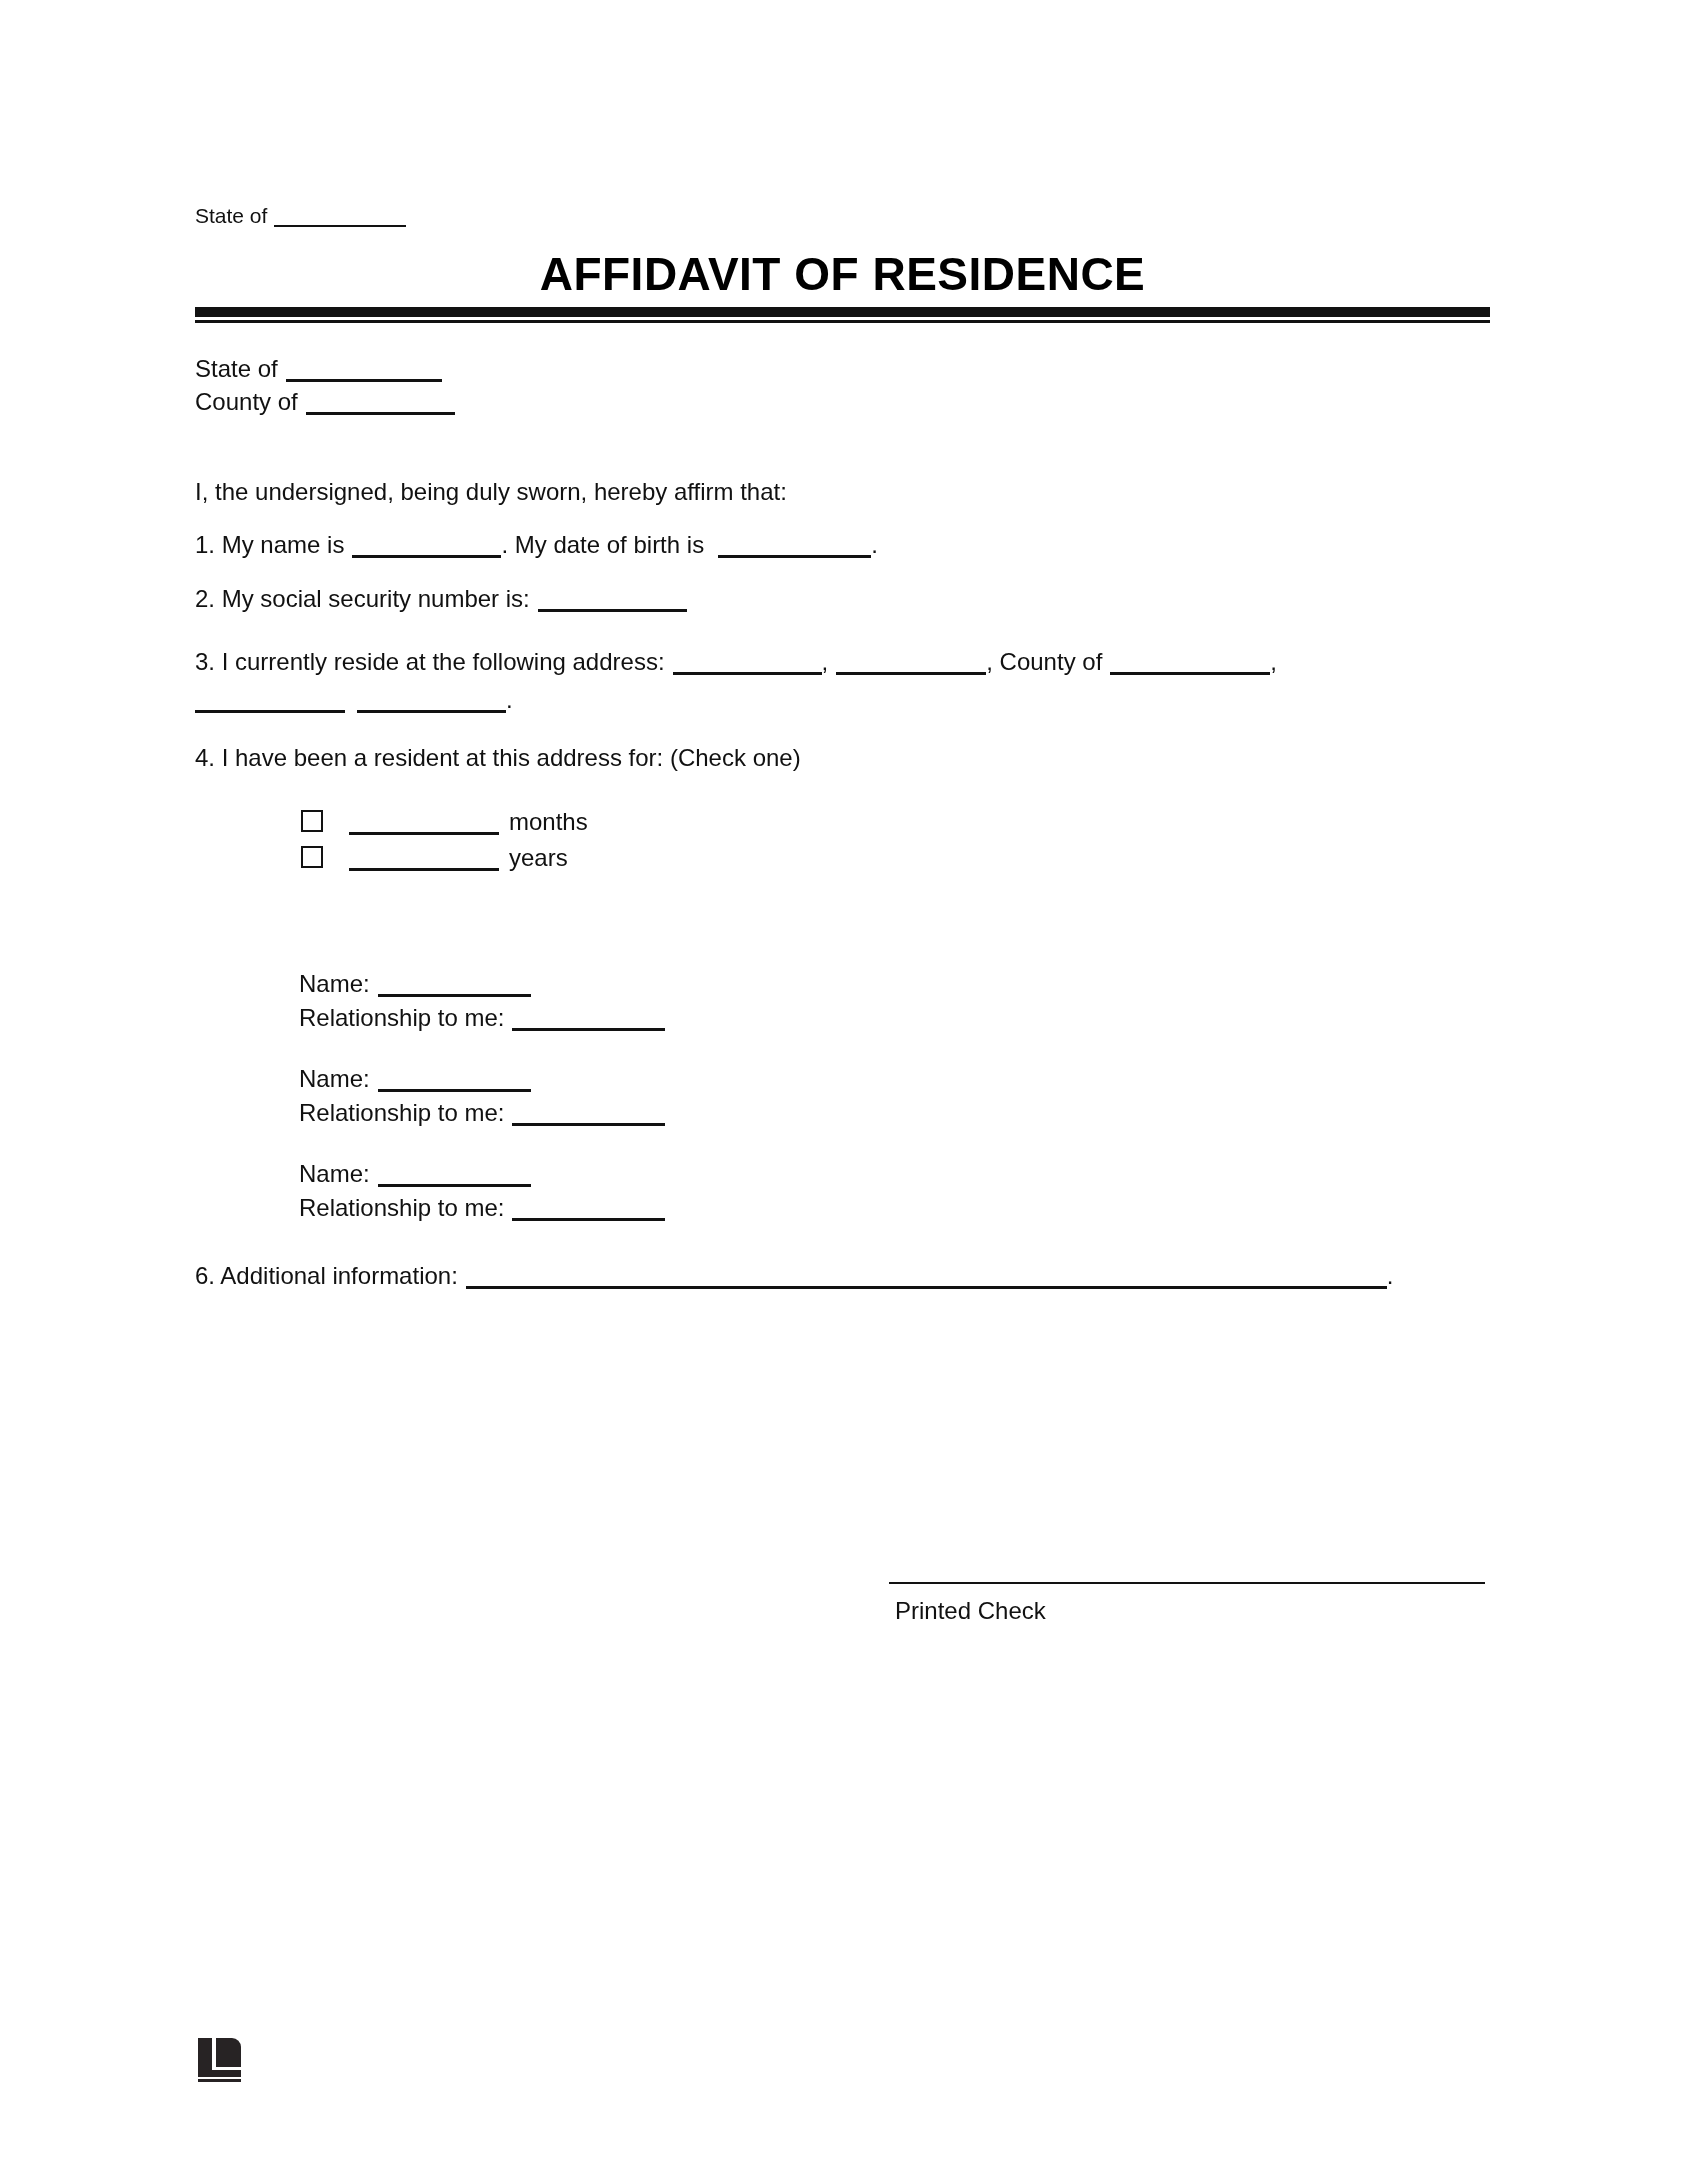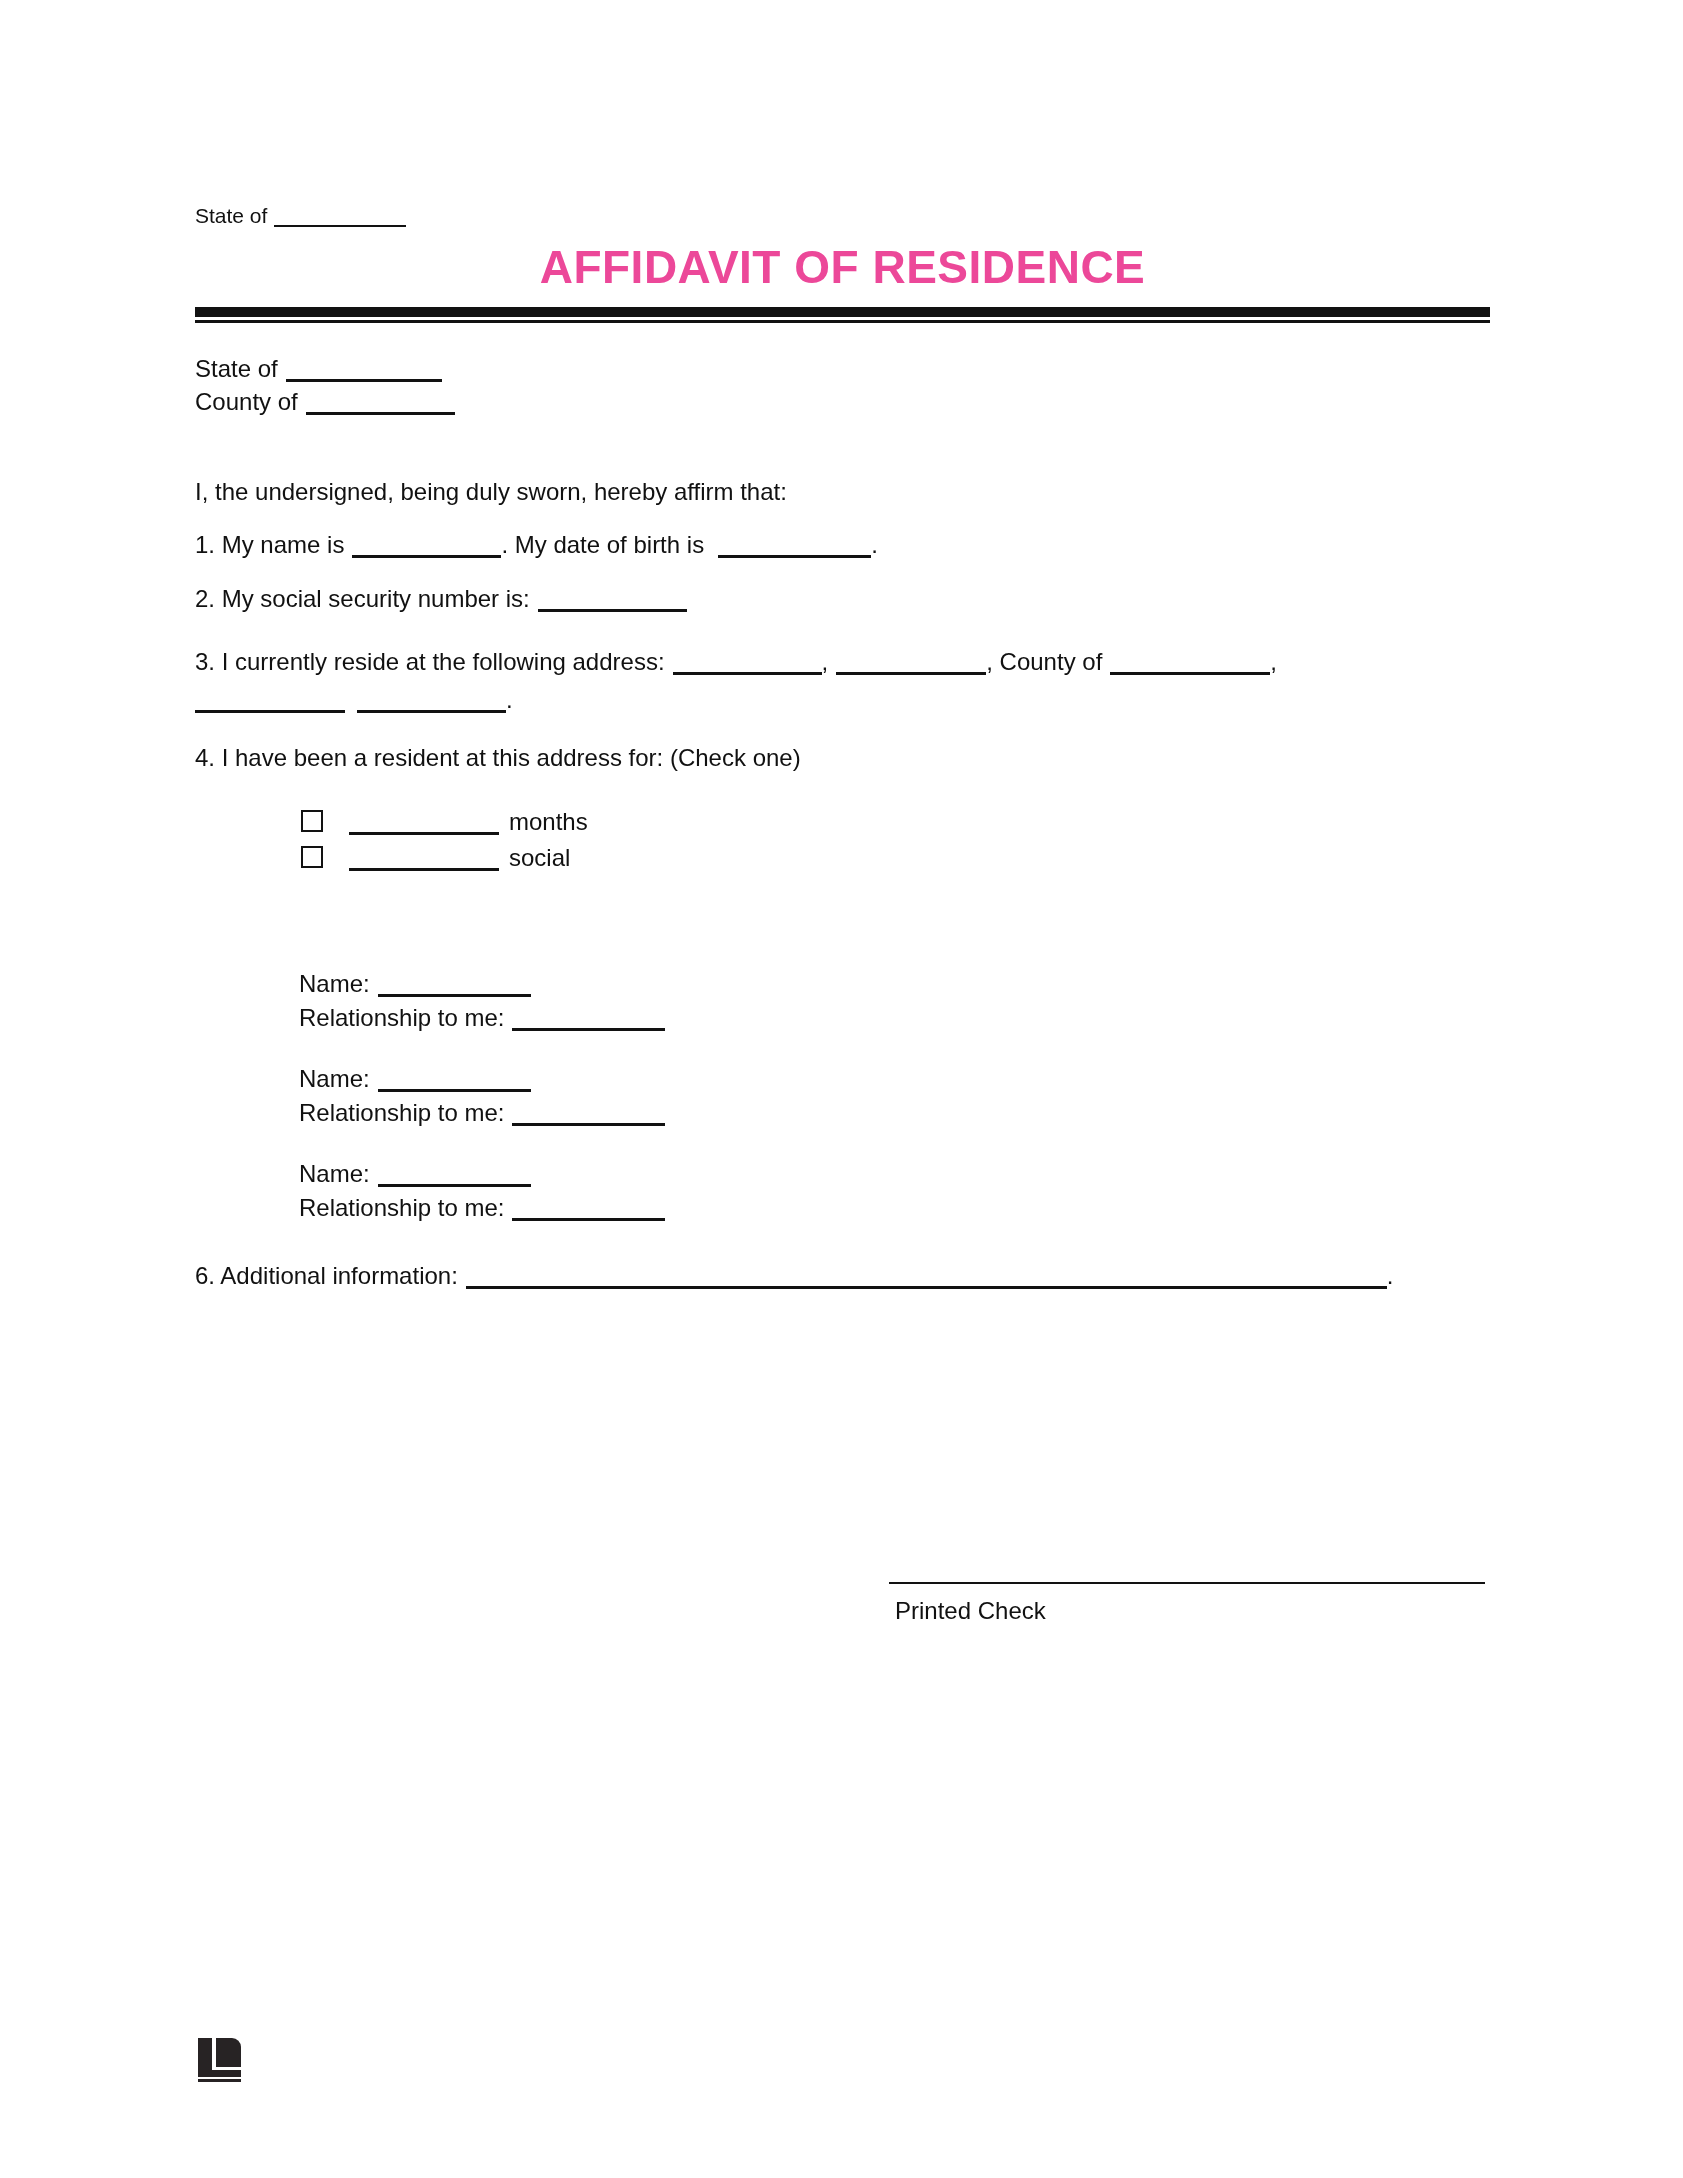--- a/index.html
+++ b/index.html
@@ -12,23 +12,23 @@
     overflow:hidden;
   }
   
   .corner-line{
     position:absolute;left:195px;top:202px;
     font-size:21px;line-height:27px;white-space:nowrap;
   }
   .corner-line .blank{border-bottom-width:2px;margin-left:7px;vertical-align:-4px;}
   
   .doc-title{
-    position:absolute;left:195px;top:242px;width:1295px;
+    position:absolute;left:195px;top:249px;width:1295px;
     text-align:center;font-size:46px;line-height:51px;font-weight:bold;
-    letter-spacing:0.5px;white-space:nowrap;color:#ec4899;
+    letter-spacing:0.5px;white-space:nowrap;color:#000000;
   }
   
   .title-rule{position:absolute;left:195px;top:307px;width:1295px;}
   .title-rule .bar-thick{height:10px;background:#121212;}
   .title-rule .bar-thin{height:3px;background:#121212;margin-top:3px;}
   
   .line{
     position:absolute;left:195px;
     font-size:24px;line-height:30px;white-space:nowrap;
   }
@@ -79,21 +79,21 @@
 
   <div class="line" style="top:530px"><span>1. My name is</span><span class="blank"></span><span>. My date of birth is</span><span class="blank ml14" style="width:153px"></span><span>.</span></div>
 
   <div class="line" style="top:584px"><span>2. My social security number is:</span><span class="blank"></span></div>
 
   <div class="line" style="top:647px"><span>3. I currently reside at the following address:</span><span class="blank"></span><span>,</span><span class="blank" style="width:150px"></span><span>, County of</span><span class="blank" style="width:160px"></span><span>,</span></div>
   <div class="line" style="top:685px"><span class="blank flush" style="width:150px"></span><span class="blank ml12"></span><span>.</span></div>
 
   <div class="line" style="top:743px"><span>4. I have been a resident at this address for: (Check one)</span></div>
   <div class="line" style="top:807px;left:301px"><span class="checkbox"></span><span class="blank ml26" style="width:150px"></span><span class="cb-label">months</span></div>
-  <div class="line" style="top:843px;left:301px"><span class="checkbox"></span><span class="blank ml26" style="width:150px"></span><span class="cb-label">social</span></div>
+  <div class="line" style="top:843px;left:301px"><span class="checkbox"></span><span class="blank ml26" style="width:150px"></span><span class="cb-label">years</span></div>
 
 
   <div class="line" style="top:969px;left:299px"><span>Name:</span><span class="blank" style="width:153px"></span></div>
   <div class="line" style="top:1003px;left:299px"><span>Relationship to me:</span><span class="blank" style="width:153px"></span></div>
 
   <div class="line" style="top:1064px;left:299px"><span>Name:</span><span class="blank" style="width:153px"></span></div>
   <div class="line" style="top:1098px;left:299px"><span>Relationship to me:</span><span class="blank" style="width:153px"></span></div>
 
   <div class="line" style="top:1159px;left:299px"><span>Name:</span><span class="blank" style="width:153px"></span></div>
   <div class="line" style="top:1193px;left:299px"><span>Relationship to me:</span><span class="blank" style="width:153px"></span></div>

